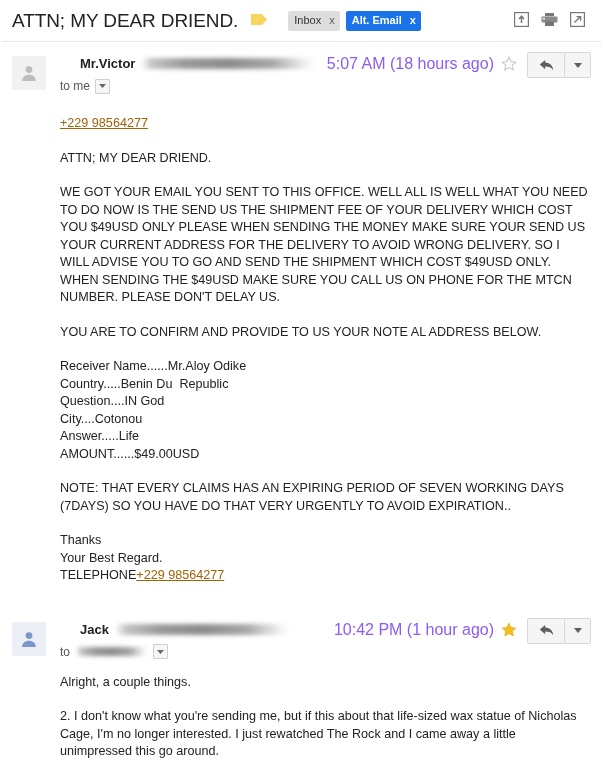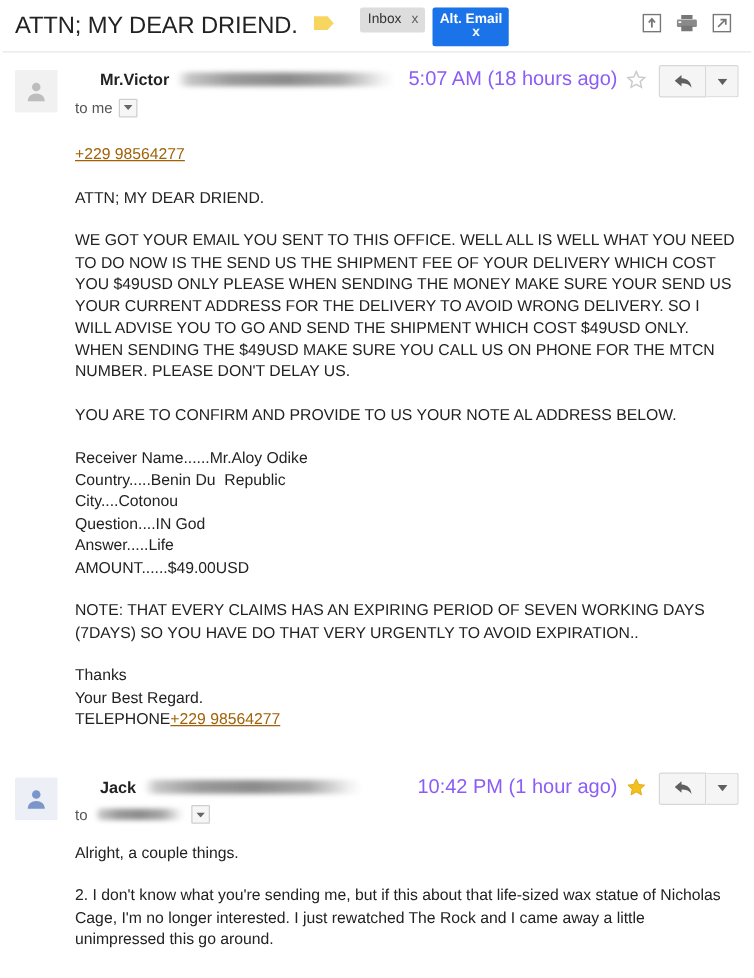--- a/index.html
+++ b/index.html
@@ -30,42 +30,41 @@
     letter-spacing: -0.1px;
     white-space: nowrap;
   }
   .label-tag-icon {
     margin-left: 13px;
     flex: 0 0 auto;
     display: block;
   }
   .label-chips {
     display: flex;
-    align-items: flex-start;
+    align-items: flex-end;
     margin-left: 20px;
     gap: 6px;
   }
   .chip {
     display: inline-flex;
     align-items: center;
     font-size: 11px;
     line-height: 1;
     padding: 4px 5px 5px 6px;
     border-radius: 2px;
     white-space: nowrap;
   }
   .chip.inbox {
     background: #dddddd;
     color: #333333;
   }
   .chip.alt {
     background: #1a73e8;
     color: #ffffff;
     font-weight: bold;
-    flex-direction: column;
   }
   .chip .chip-x {
     margin-left: 8px;
     font-size: 11px;
     opacity: 0.75;
     cursor: pointer;
   }
   .chip.alt .chip-x { opacity: 0.95; }
 
   .header-actions {
@@ -315,22 +314,22 @@
     <div class="gap"></div>
     <p>ATTN;  MY DEAR DRIEND.</p>
     <div class="gap"></div>
     <p>WE GOT YOUR EMAIL  YOU SENT TO THIS OFFICE. WELL ALL IS WELL WHAT YOU NEED TO DO NOW IS THE SEND US THE SHIPMENT FEE OF YOUR DELIVERY WHICH COST YOU $49USD ONLY PLEASE WHEN SENDING THE MONEY MAKE SURE YOUR SEND US YOUR CURRENT ADDRESS FOR THE DELIVERY TO AVOID WRONG DELIVERY. SO I WILL  ADVISE YOU TO GO AND SEND THE SHIPMENT WHICH COST $49USD ONLY. WHEN SENDING THE $49USD MAKE SURE YOU CALL US ON PHONE FOR THE MTCN NUMBER. PLEASE DON'T DELAY US.</p>
     <div class="gap"></div>
     <p>YOU ARE TO CONFIRM AND PROVIDE TO US YOUR NOTE AL ADDRESS BELOW.</p>
     <div class="gap"></div>
     <div class="nowrap-list">
       <p>Receiver Name......Mr.Aloy Odike</p>
       <p>Country.....Benin Du  Republic</p>
+      <p>Question....IN God</p>
       <p>City....Cotonou</p>
-      <p>Question....IN God</p>
       <p>Answer.....Life</p>
       <p>AMOUNT......$49.00USD</p>
     </div>
     <div class="gap"></div>
     <p>NOTE: THAT EVERY CLAIMS HAS AN EXPIRING PERIOD OF SEVEN WORKING DAYS (7DAYS) SO YOU HAVE DO THAT VERY URGENTLY TO AVOID EXPIRATION..</p>
     <div class="gap"></div>
     <p>Thanks</p>
     <p>Your Best Regard.</p>
     <p><span>TELEPHONE</span><span class="link">+229 98564277</span></p>
   </div>

